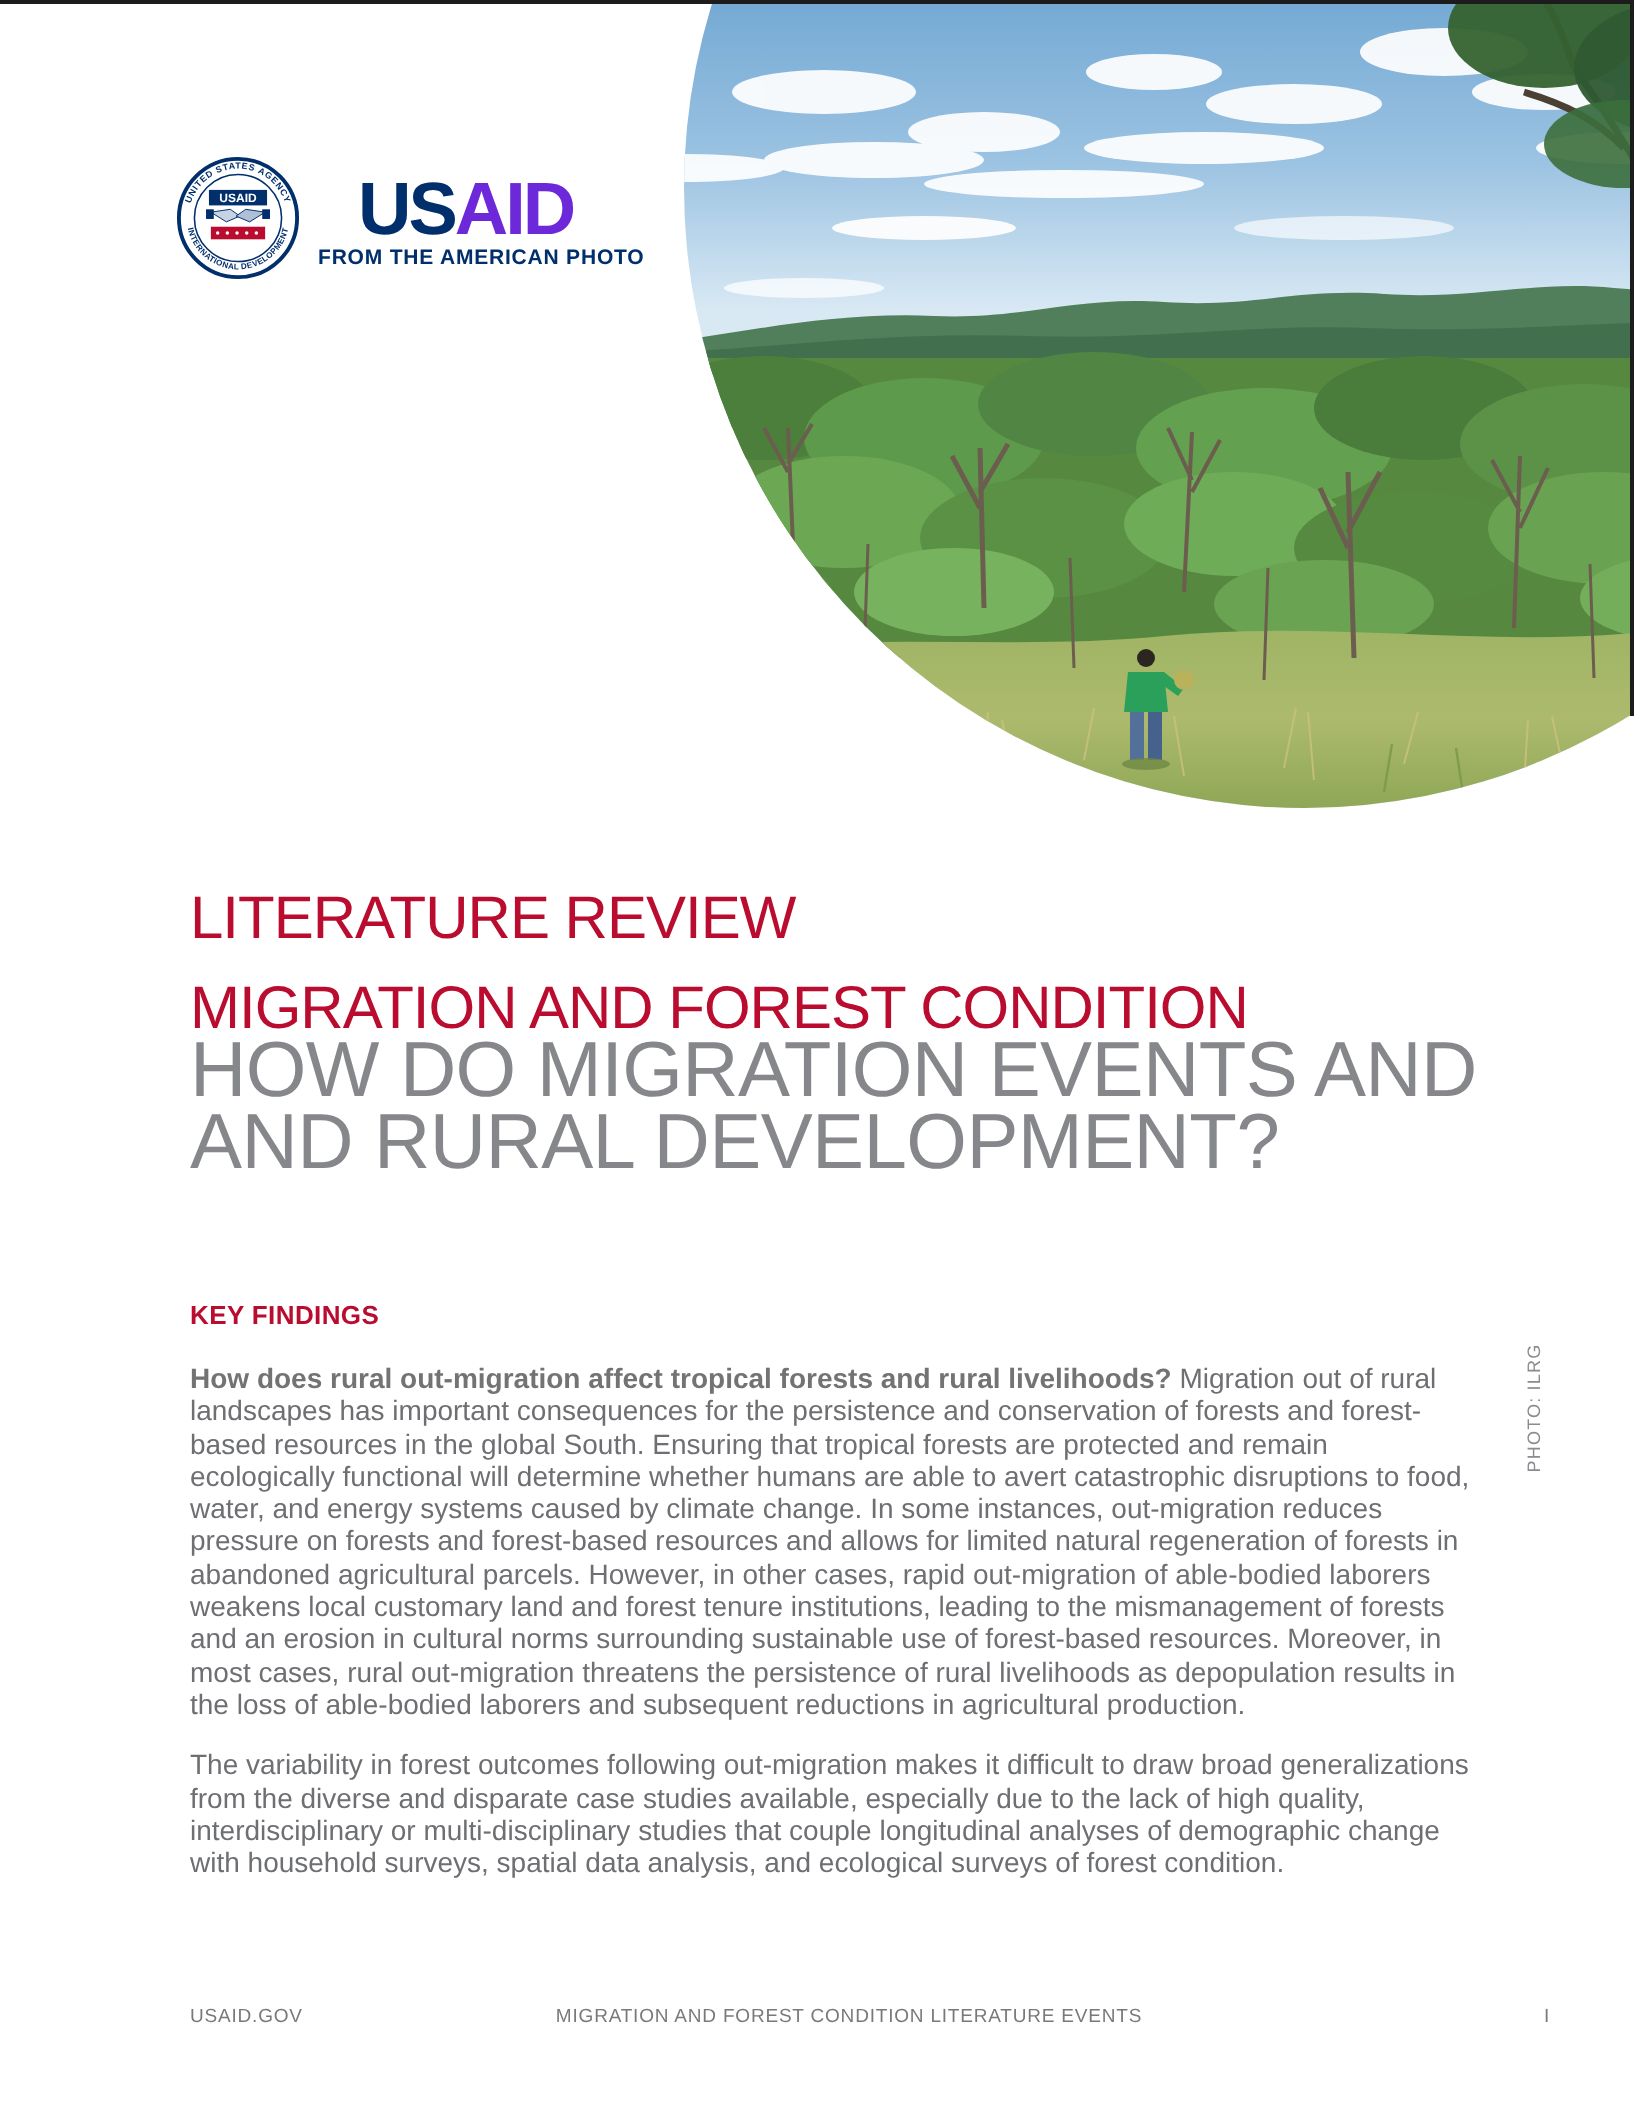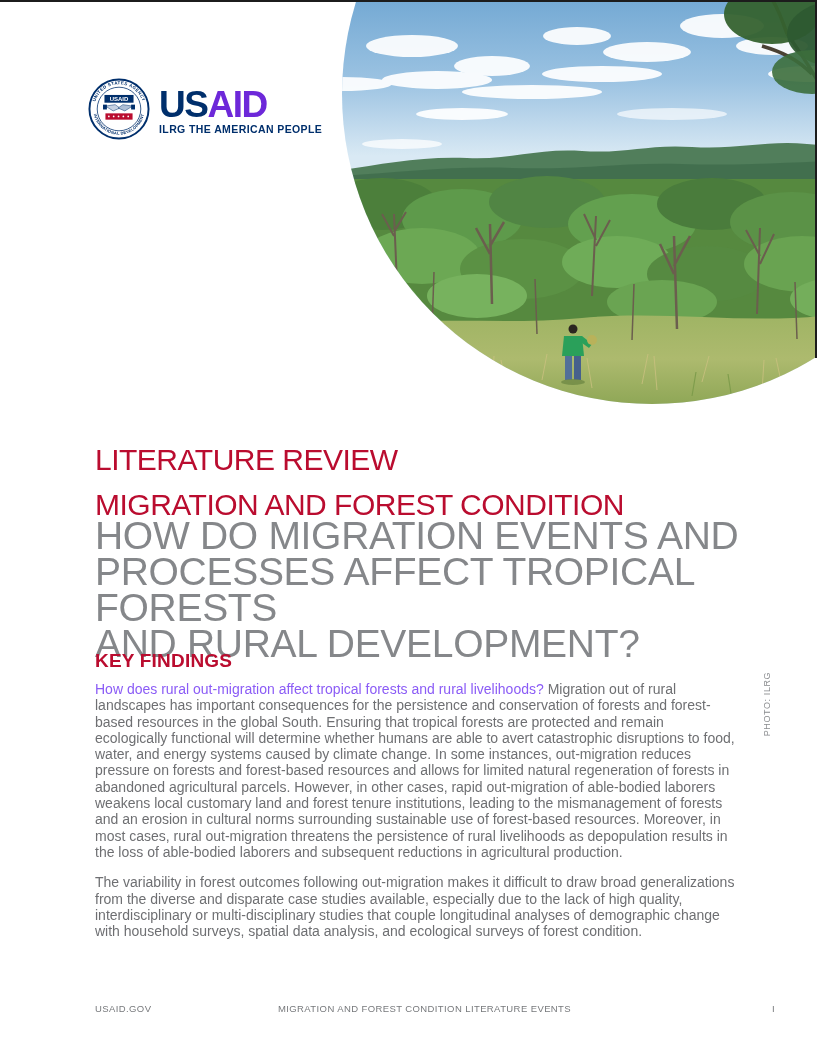--- a/index.html
+++ b/index.html
@@ -17,39 +17,39 @@
     position:absolute; left:342px; top:-216px; width:620px; height:620px;
     border-radius:50%; overflow:hidden; z-index:5;
   }
   .photo-circle svg{display:block;width:620px;height:620px;}
 
   
   .logo{position:absolute; left:88px; top:78px; display:flex; align-items:flex-start; z-index:10;}
   .logo-seal{width:62px;height:62px;}
   .logo-right{margin-left:9px; margin-top:12px;}
   .wordmark{font-size:37px; font-weight:bold; letter-spacing:-1.5px; line-height:30px;}
-  .wordmark .us{color:#002F6C;}
+  .wordmark .us{color:#002F6C;margin-left:20px;}
   .wordmark .aid{color:#6d28d9;}
   .tagline{margin-top:3px; font-size:10.5px; letter-spacing:0.4px; color:#002F6C; font-weight:bold;}
 
   
   .title{position:absolute; left:95px; top:437px; width:655px; z-index:10;
          color:#BA0C2F; font-size:30px; line-height:45px; letter-spacing:-0.5px; font-weight:normal;}
   .title span{display:block;}
   .subtitle{position:absolute; left:95px; top:518px; width:655px; z-index:10;
             color:#85878A; font-size:39px; line-height:36px; letter-spacing:-0.3px;}
   .subtitle span{display:block;}
 
   .section-heading{position:absolute; left:95px; top:650px; z-index:10;
-                   color:#BA0C2F; font-size:19px; font-weight:bold; letter-spacing:0.2px;}
+                   color:#BA0C2F; font-size:13px; font-weight:bold; letter-spacing:0.2px;}
 
   .body-copy{position:absolute; left:95px; top:681px; width:644px; z-index:10;
              color:#6E6F72; font-size:14px; line-height:16.3px;}
   .body-copy p{margin:0 0 14px 0;}
-  .body-copy .lead{font-weight:normal; color:#8b5cf6;}
+  .body-copy .lead{font-weight:bold; color:#737373;}
 
   
   .photo-credit{position:absolute; top:699px; left:727px; width:80px; text-align:center;
                 transform:rotate(-90deg); font-size:9px; letter-spacing:0.6px;
                 color:#8A8C8F; white-space:nowrap; z-index:10;}
 
   
   .footer{position:absolute; left:0; top:1003px; width:817px; height:14px; z-index:10;
           color:#77797C; font-size:9.5px; letter-spacing:0.4px;padding-left:32px;}
   .footer .f-left{position:absolute; left:95px; top:0;}
@@ -201,31 +201,30 @@
         <circle cx="26.5" cy="39.7" r="0.9" fill="#ffffff"></circle>
         <circle cx="31.5" cy="39.7" r="0.9" fill="#ffffff"></circle>
         <circle cx="36.5" cy="39.7" r="0.9" fill="#ffffff"></circle>
         <circle cx="41.5" cy="39.7" r="0.9" fill="#ffffff"></circle>
       </g>
     </svg>
     <div class="logo-right">
       <div class="wordmark">
         <span class="us">US</span><span class="aid">AID</span>
       </div>
-      <div class="tagline">ILRG THE AMERICAN PEOPLE</div>
+      <div class="tagline">FROM THE AMERICAN PHOTO</div>
     </div>
   </div>
 
   <h1 class="title" style="margin:0;font-weight:normal;">
     <span>LITERATURE REVIEW</span>
     <span>MIGRATION AND FOREST CONDITION</span>
   </h1>
   <h2 class="subtitle" style="margin:0;font-weight:normal;">
     <span>HOW DO MIGRATION EVENTS AND</span>
-    <span>PROCESSES AFFECT TROPICAL FORESTS</span>
     <span>AND RURAL DEVELOPMENT?</span>
   </h2>
 
   <div class="section-heading">KEY FINDINGS</div>
 
   <div class="body-copy">
     <p><span class="lead">How does rural out-migration affect tropical forests and rural livelihoods?</span><span> Migration out of rural landscapes has important consequences for the persistence and conservation of forests and forest-based resources in the global South. Ensuring that tropical forests are protected and remain ecologically functional will determine whether humans are able to avert catastrophic disruptions to food, water, and energy systems caused by climate change. In some instances, out-migration reduces pressure on forests and forest-based resources and allows for limited natural regeneration of forests in abandoned agricultural parcels. However, in other cases, rapid out-migration of able-bodied laborers weakens local customary land and forest tenure institutions, leading to the mismanagement of forests and an erosion in cultural norms surrounding sustainable use of forest-based resources. Moreover, in most cases, rural out-migration threatens the persistence of rural livelihoods as depopulation results in the loss of able-bodied laborers and subsequent reductions in agricultural production.</span></p>
     <p>The variability in forest outcomes following out-migration makes it difficult to draw broad generalizations from the diverse and disparate case studies available, especially due to the lack of high quality, interdisciplinary or multi-disciplinary studies that couple longitudinal analyses of demographic change with household surveys, spatial data analysis, and ecological surveys of forest condition.</p>
   </div>
 

